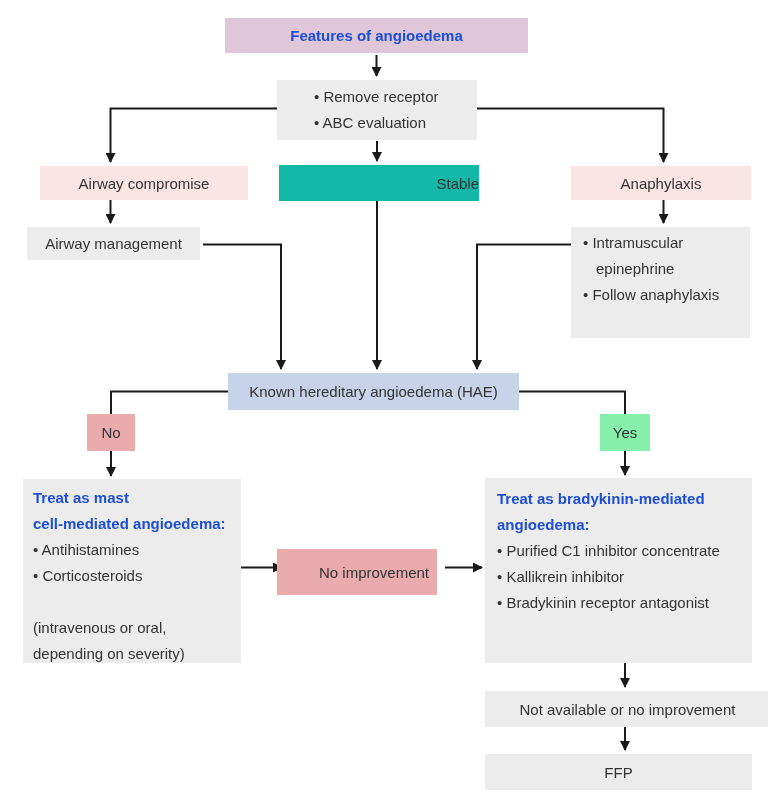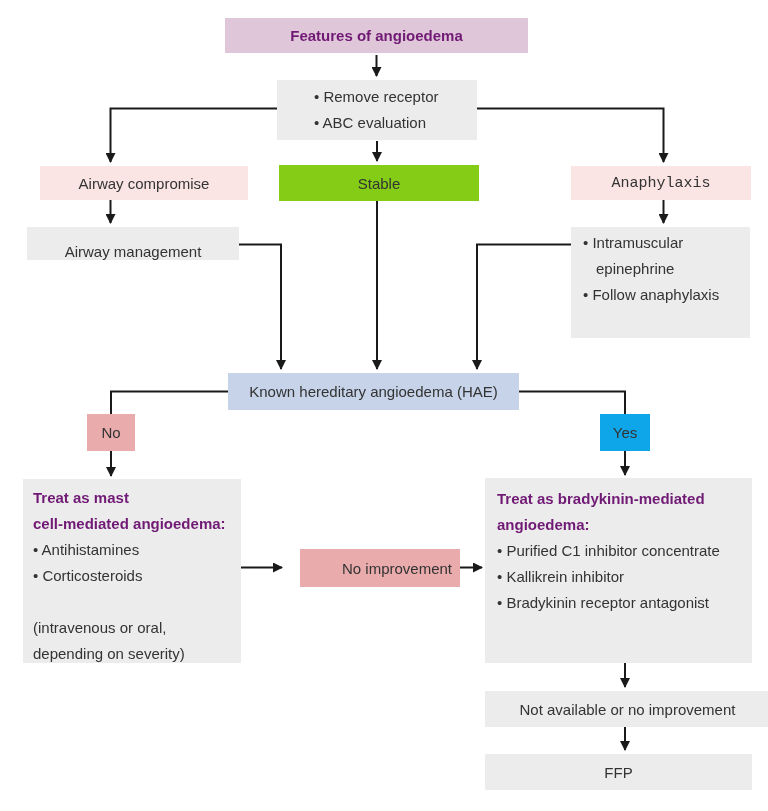--- a/index.html
+++ b/index.html
@@ -11,45 +11,45 @@
     overflow:hidden;
   }
   #connectors{position:absolute;left:0;top:0;width:768px;height:811px;z-index:1;}
   #connectors path{stroke:#1a1a1a;stroke-width:2;fill:none;}
   #connectors .ah{fill:#1a1a1a;stroke:none;}
   .box{
     position:absolute;box-sizing:border-box;z-index:2;
     color:#333333;font-size:15px;
   }
   .center{display:flex;align-items:center;justify-content:center;text-align:center;}
-  .b{font-weight:bold;color:#701a75;}
+  .b{font-weight:bold;color:#1d4ed8;}
   .multi .line{line-height:26px;white-space:nowrap;}
   .multi .cont{padding-left:13px;}
   .multi .spacer{height:26px;}
   
   .f-mauve{background:#dfc6d8;}
   .f-gray{background:#ececec;}
   .f-pink{background:#fae5e4;}
-  .f-yellow{background:#84cc16;}
+  .f-yellow{background:#14b8a6;justify-content:flex-end;}
   .f-blue{background:#c6d3e8;}
   .f-salmon{background:#e9abab;}
-  .f-green{background:#0ea5e9;}
+  .f-green{background:#86efac;}
   
   .n-features        {left:225px;top:18px; width:303px;height:35px;}
   .n-triage          {left:277px;top:80px; width:200px;height:60px;padding:4px 0 0 37px;}
   .n-airway-comp     {left:12px; top:166px;width:208px;height:34px;margin-left:28px;}
   .n-stable          {left:279px;top:165px;width:200px;height:36px;}
-  .n-anaphylaxis     {left:571px;top:166px;width:180px;height:34px;font-family:Liberation Mono, monospace;}
-  .n-airway-mgmt     {left:27px; top:227px;width:212px;height:33px;align-items:flex-end;}
+  .n-anaphylaxis     {left:571px;top:166px;width:180px;height:34px;}
+  .n-airway-mgmt     {left:27px; top:227px;width:173px;height:33px;}
   .n-epi             {left:571px;top:227px;width:179px;height:111px;padding:3px 0 0 12px;}
   .n-hae             {left:228px;top:373px;width:291px;height:37px;}
   .n-no              {left:87px; top:414px;width:48px; height:37px;}
   .n-yes             {left:600px;top:414px;width:50px; height:37px;}
   .n-mast            {left:23px; top:479px;width:218px;height:184px;padding:6px 0 0 10px;}
-  .n-noimp           {left:300px;top:549px;width:160px;height:38px;padding-left:34px;}
+  .n-noimp           {left:277px;top:549px;width:160px;height:46px;padding-left:34px;}
   .n-brady           {left:485px;top:478px;width:267px;height:185px;padding:8px 0 17px 12px;}
   .n-notavail        {left:485px;top:691px;width:285px;height:36px;}
   .n-ffp             {left:485px;top:754px;width:267px;height:36px;}
 </style>
 </head>
 <body>
 
 <div id="canvas">
 
   <svg id="connectors" viewBox="0 0 768 811" xmlns="http://www.w3.org/2000/svg">

